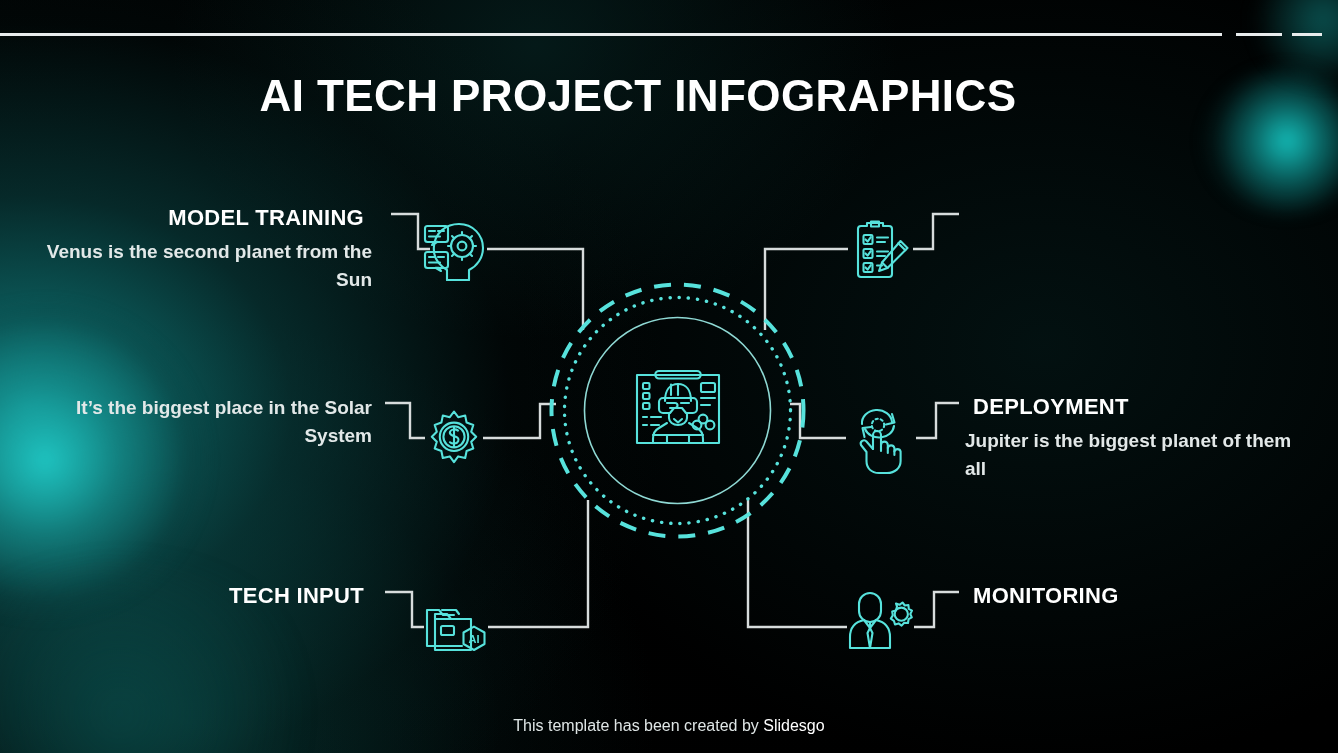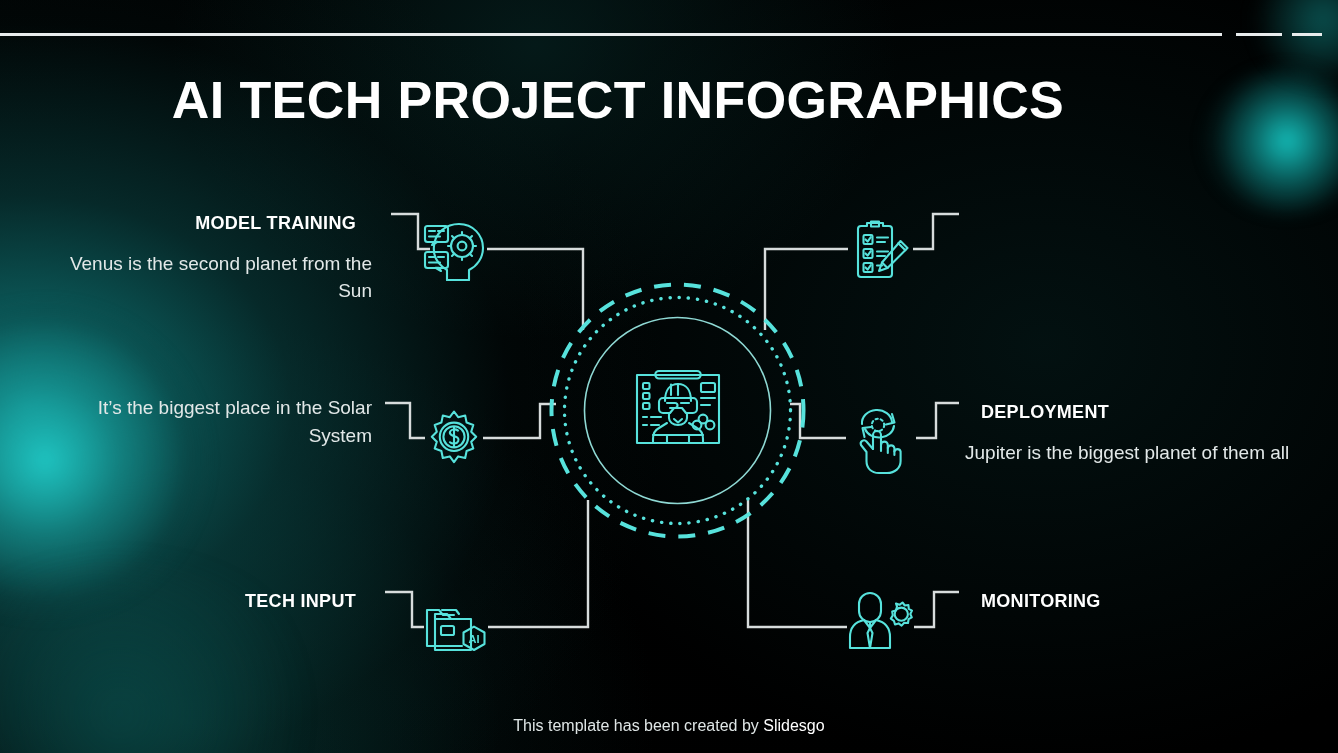--- a/index.html
+++ b/index.html
@@ -48,35 +48,36 @@
   
   .top-rule{position:absolute;top:33px;height:3px;background:#e8eced;}
   .rule-a{left:0;width:1222px;}
   .rule-b{left:1236px;width:46px;}
   .rule-c{left:1292px;width:30px;}
   
   .title{
     position:absolute;top:72px;left:0;width:1236px;
     text-align:center;
     color:#ffffff;
-    font-size:52px;
+    font-size:44px;
     font-weight:bold;
     letter-spacing:0.4px;
     line-height:1.1;
+    padding-left:20px;
   }
   
   .wires{position:absolute;inset:0;}
   
   .block{position:absolute;width:330px;}
   .block .heading{
-    color:#ffffff;font-weight:bold;font-size:18px;letter-spacing:0.3px;
-    line-height:1.15;margin:16px;
+    color:#ffffff;font-weight:bold;font-size:22px;letter-spacing:0.3px;
+    line-height:1.15;margin:8px;
   }
   .block .body{
-    color:#e2e8e8;font-size:19px;line-height:1.45;margin:8px 0 0 0;font-weight:400;
+    color:#e2e8e8;font-size:19px;line-height:1.45;margin:8px 0 0 0;font-weight:700;
   }
   .block.left{text-align:right;}
   .block.right{text-align:left;}
   .l1{left:42px;top:197px;}
   .l2{left:42px;top:386px;}
   .l3{left:42px;top:575px;}
   .r1{left:965px;top:197px;}
   .r2{left:965px;top:386px;}
   .r3{left:965px;top:575px;}
   

